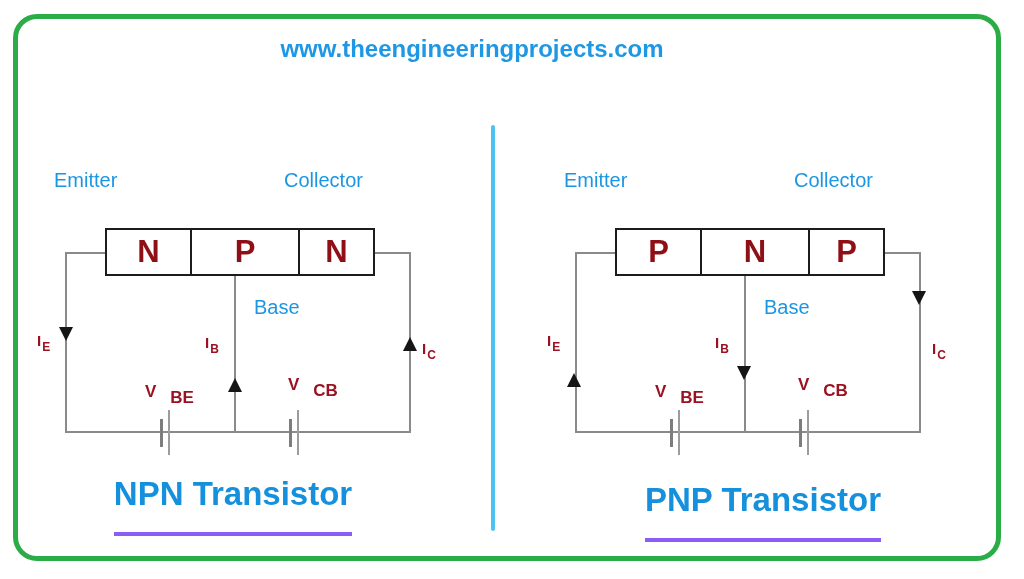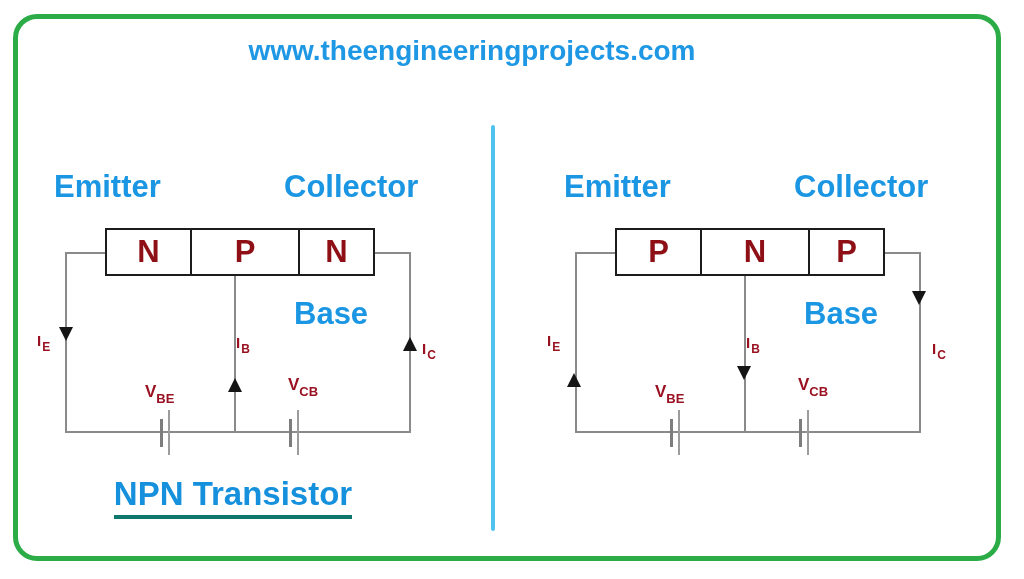--- a/index.html
+++ b/index.html
@@ -8,36 +8,36 @@
     font-family:"Liberation Sans",sans-serif;
   }
   
   .frame{
     position:absolute;left:13px;top:14px;width:988px;height:547px;
     border:5px solid #2bac47;border-radius:24px;box-sizing:border-box;
   }
   
   .url{
     position:absolute;left:160px;top:35px;width:624px;text-align:center;
-    color:#1e97e4;font-weight:bold;font-size:28px;letter-spacing:0px;
+    color:#1e97e4;font-weight:bold;font-size:24px;letter-spacing:0px;
   }
   
   .divider{
     position:absolute;left:491px;top:125px;width:4px;height:406px;
     background:#4fc3f0;border-radius:2px;
   }
   
   .diagram{position:absolute;top:160px;width:440px;height:378px;}
   .diagram.npn{left:28px;}
   .diagram.pnp{left:538px;}
 
-  .lbl{position:absolute;color:#1b96e3;font-weight:bold;font-size:31px;white-space:nowrap;}
+  .lbl{position:absolute;color:#1b96e3;font-weight:normal;font-size:20px;white-space:nowrap;}
   .lbl.emitter{left:26px;top:9px;}
   .lbl.collector{left:256px;top:9px;}
-  .lbl.base{left:226px;top:136px;margin-left:40px;}
+  .lbl.base{left:226px;top:136px;}
 
   
   .sbox{
     position:absolute;left:77px;top:68px;width:270px;height:48px;
     display:flex;border:2px solid #1c1c1c;background:#fff;box-sizing:border-box;
   }
   .cell{
     display:flex;align-items:center;justify-content:center;
     color:#8e1016;font-weight:bold;font-size:31px;box-sizing:border-box;
   }
@@ -71,33 +71,33 @@
   .bat{position:absolute;top:250px;width:12px;height:45px;}
   .bat .plate-short{position:absolute;left:0;top:9px;width:3px;height:28px;background:#7d7d7d;}
   .bat .plate-long{position:absolute;left:8px;top:0;width:2px;height:45px;background:#9c9c9c;}
   .bat.b1{left:132px;}
   .bat.b2{left:261px;}
 
   
   .cur{position:absolute;color:#9a1222;font-weight:bold;font-size:15px;white-space:nowrap;}
   .cur .sub{display:inline-block;transform:translateY(5px);font-size:12px;margin-left:1px;}
   .cur.ie{left:9px;top:172px;}
-  .cur.ib{left:177px;top:174px;margin-left:31px;}
+  .cur.ib{left:177px;top:174px;}
   .cur.ic{left:394px;top:180px;}
 
   
   .vlt{position:absolute;color:#9a1222;font-weight:bold;font-size:17px;white-space:nowrap;}
-  .vlt .sub{display:inline-block;transform:translateY(6px);font-size:13px;margin-left:0;}
+  .vlt .sub{display:inline-block;transform:translateY(6px);font-size:17px;margin-left:14px;}
   .vlt.vbe{left:117px;top:222px;}
   .vlt.vcb{left:260px;top:215px;}
 
   
   .title{position:absolute;top:315px;left:0;width:440px;text-align:center;
     font-size:33px;font-weight:bold;color:#1590dc;}
-  .title .u{display:inline-block;border-bottom:4px solid #0f766e;padding-bottom:2px;}
+  .title .u{display:inline-block;border-bottom:4px solid #8b5cf6;padding-bottom:19px;}
   .npn .title{transform:translateX(-15px);}
   .pnp .title{top:321px;transform:translateX(5px);}
 </style>
 </head>
 <body>
 
 <div class="frame"></div>
 
 <div class="url">www.theengineeringprojects.com</div>
 
@@ -199,13 +199,16 @@
     <span>I</span><span class="sub">C</span>
   </div>
 
   <div class="vlt vbe">
     <span>V</span><span class="sub">BE</span>
   </div>
   <div class="vlt vcb">
     <span>V</span><span class="sub">CB</span>
   </div>
 
+  <div class="title">
+    <span class="u">PNP Transistor</span>
+  </div>
 </div>
 
 </body></html>

